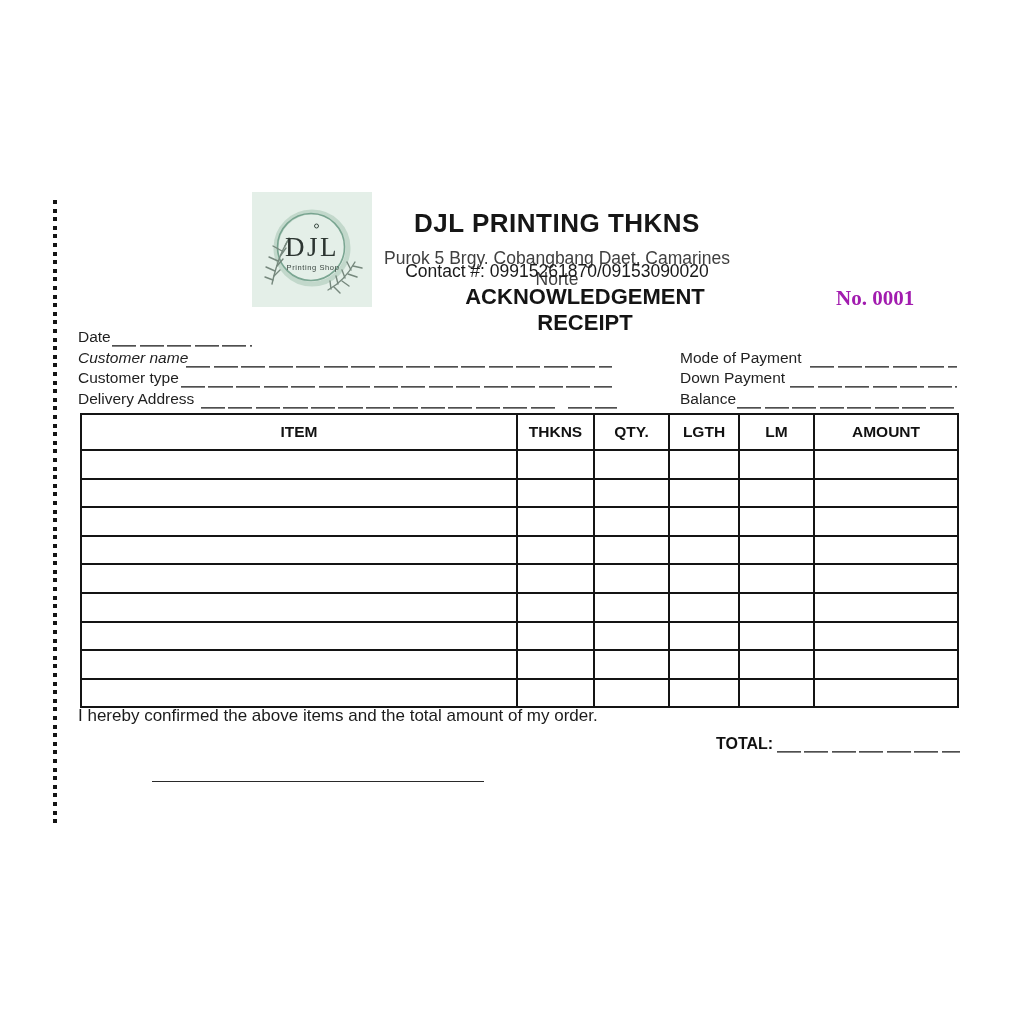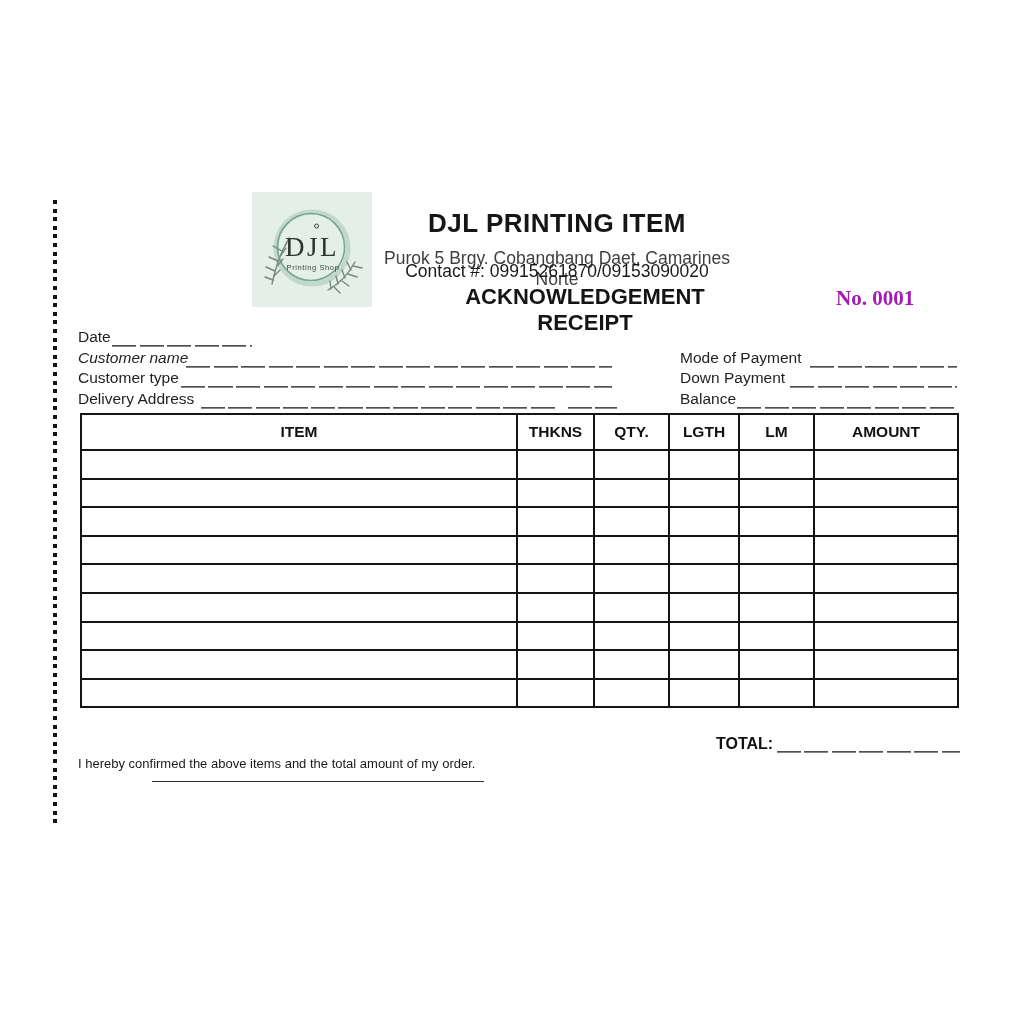--- a/index.html
+++ b/index.html
@@ -26,21 +26,21 @@
     background-image:repeating-linear-gradient(to right,#4f4f4f 0px,#4f4f4f 24px,transparent 24px,transparent 27.5px);
     background-size:100% 1.7px; background-repeat:no-repeat; background-position:left bottom; }
 
   table.items { position:absolute; left:80px; top:413px; width:877px; border-collapse:collapse; table-layout:fixed; }
   table.items th, table.items td { border:2px solid #141414; padding:0; }
   table.items thead th { height:36px; font-size:15.5px; font-weight:bold; text-align:center; color:#111; background:#fff; }
   table.items tbody td { height:28.6px; background:#fff; }
   col.c-item{width:436px;} col.c-thkns{width:77px;} col.c-qty{width:75px;}
   col.c-lgth{width:70px;} col.c-lm{width:75px;} col.c-amount{width:144px;}
 
-  .confirmation { position:absolute; left:78px; top:756px; font-size:13px; color:#1b1b1b; }
+  .confirmation { position:absolute; left:78px; top:706px; font-size:17px; color:#1b1b1b; }
   .total-label { position:absolute; left:716px; top:735px; font-size:16px; font-weight:bold; color:#111; }
   .total-line { position:absolute; left:777px; top:737px; width:183px; }
 
   .sig-block { position:absolute; text-align:center; }
   .sig-line { border-top:1.8px solid #2a2a2a; width:100%; }
   .sig-label { font-size:15.5px; color:#1b1b1b; margin-top:4px; }
   .sig-client { left:152px; top:781px; width:332px; }
   .sig-sales  { left:596px; top:785px; width:356px; }
 </style>
 </head>
@@ -76,21 +76,21 @@
       <path d="M90,89 l7,5"></path>
         <path d="M86,92 l-2,-8"></path>
       <path d="M82,95 l6,6"></path>
         <path d="M79,97 l-1,-8"></path>
     </g>
     <circle cx="64.5" cy="34" r="2" fill="none" stroke="#3a4a42" stroke-width="1"></circle>
     <text x="60" y="64" text-anchor="middle" font-family="Liberation Serif, serif" font-size="27" letter-spacing="2.5" fill="#2c3531">DJL</text>
     <text x="61" y="78" text-anchor="middle" font-family="Liberation Sans, sans-serif" font-size="7.5" letter-spacing="0.6" fill="#39453f">Printing Shop</text>
   </svg>
 
-  <div class="hline shop-name">DJL PRINTING ITEM</div>
+  <div class="hline shop-name">DJL PRINTING THKNS</div>
   <div class="hline shop-address">Purok 5 Brgy. Cobangbang Daet, Camarines Norte</div>
   <div class="hline shop-contact">Contact #: 09915261870/09153090020</div>
   <div class="hline doc-title">ACKNOWLEDGEMENT RECEIPT</div>
   <div class="receipt-no" style="color:#a21caf">No. 0001</div>
 
   <div class="flabel" style="left:78px; top:328px;">Date</div>
   <div class="uline" style="left:112px; top:331px; width:140px;"></div>
 
   <div class="flabel" style="left:78px; top:349px;font-style:italic;">Customer name</div>
   <div class="uline" style="left:186px; top:352px; width:426px;"></div>

